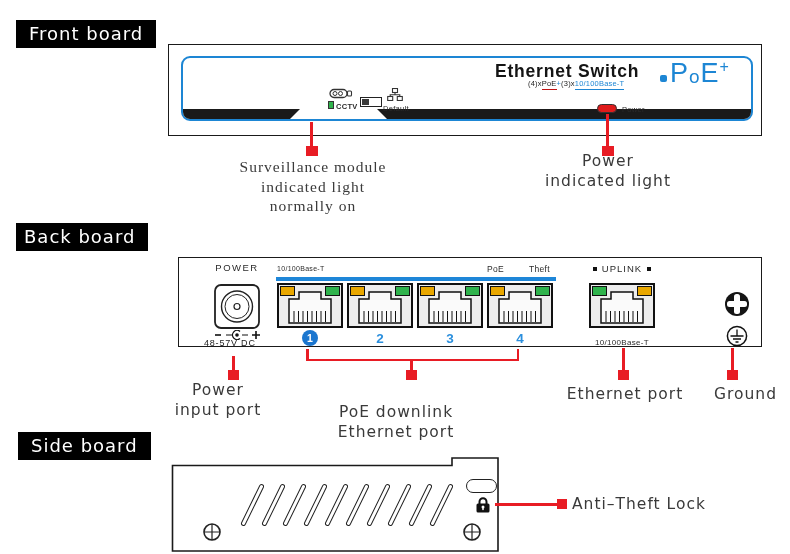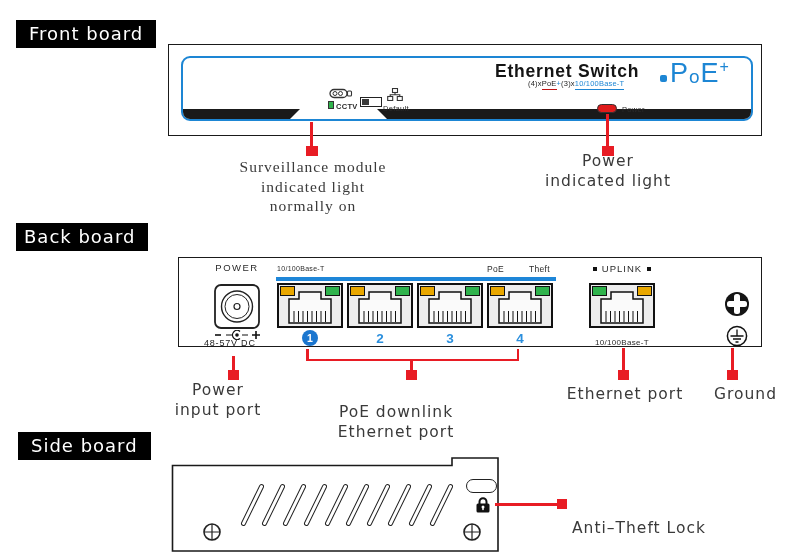--- a/index.html
+++ b/index.html
@@ -273,15 +273,15 @@
   <div class="slot"></div>
   <svg class="abs" style="left:475px;top:496px;" width="16" height="17" viewBox="0 0 16 17">
     <path d="M4.5,8 V5.8 a3.5,3.5 0 0 1 7,0 V8" fill="none" stroke="#111" stroke-width="2"></path>
     <rect x="1.5" y="7.5" width="13" height="9" rx="1.5" fill="#111"></rect>
     <circle cx="8" cy="11" r="1.5" fill="#fff"></circle>
     <rect x="7.3" y="11.5" width="1.4" height="2.6" fill="#fff"></rect>
   </svg>
 
   <div class="rline" style="left:495px;top:503px;width:62px;height:2.5px;"></div>
   <div class="rsq" style="left:557px;top:499px;width:10px;height:10px;"></div>
-  <div class="annot annot-left" style="left:572px;top:495px;margin-top:24px;">Anti–Theft Lock</div>
+  <div class="annot annot-left" style="left:572px;top:495px;">Anti–Theft Lock</div>
 
 </div>
 
 </body></html>

